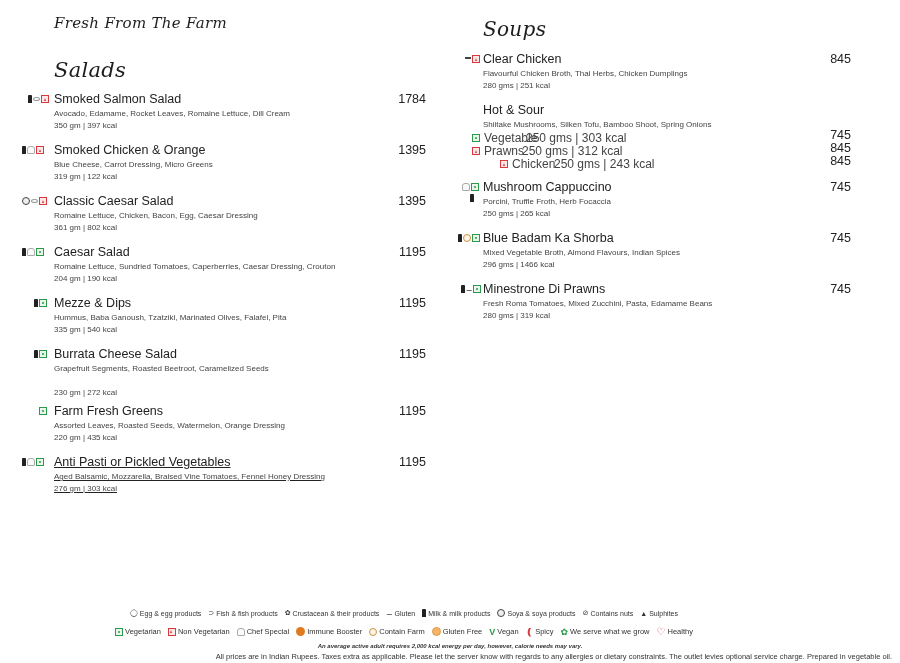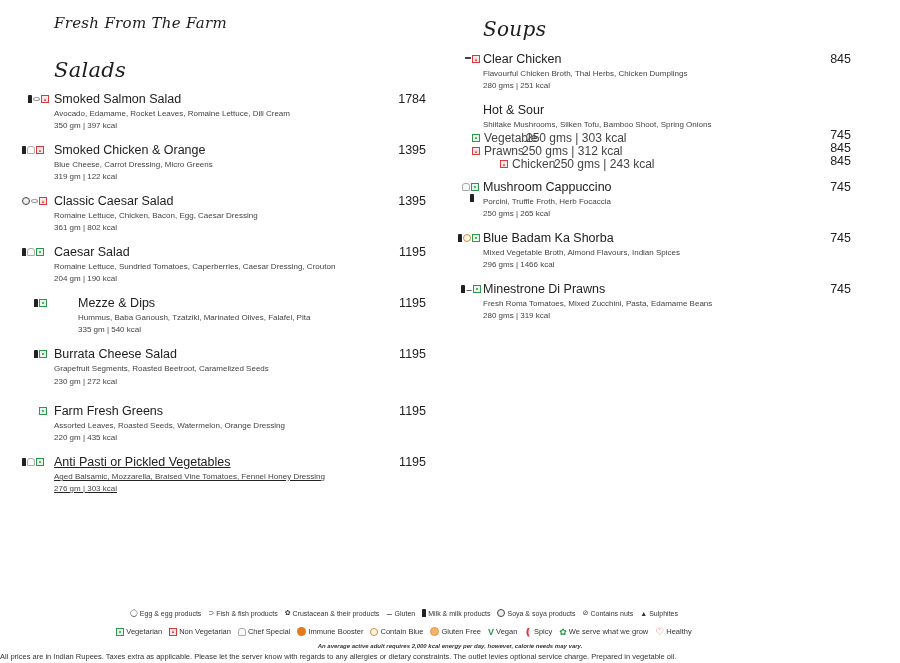--- a/index.html
+++ b/index.html
@@ -46,21 +46,21 @@
   .lg { display: inline-flex; align-items: center; gap: 2px; }
   .lg .sym { display: inline-block; }
   .boost { width: 9px; height: 9px; border-radius: 50%; background: #e07a1e; display: inline-block; }
   .gluten-free { width: 9px; height: 9px; border-radius: 50%; background: #f3b46a; border: 1px solid #e09a3c; display: inline-block; }
   .vegan { color: #2a9a4a; font-weight: bold; font-size: 9px; }
   .spicy { color: #d9383d; font-weight: bold; font-size: 9px; }
   .grow { color: #2a9a4a; font-size: 9px; }
   .healthy { color: #d9383d; font-size: 10px; }
 
   .footnote1 { position: absolute; top: 643px; left: 0; width: 900px; text-align: center; font-size: 6px; font-style: italic; font-weight: bold; color: #333; }
-  .footnote2 { position: absolute; top: 652px; left: 0; width: 892px; text-align: left; font-size: 7.5px; color: #333; }
+  .footnote2 { position: absolute; top: 652px; left: 0; width: 892px; text-align: right; font-size: 7.5px; color: #333; }
 </style>
 </head>
 <body>
 
 <div class="script-title main-title">Fresh From The Farm</div>
 <div class="script-title salads-title">Salads</div>
 <div class="script-title soups-title">Soups</div>
 
 <div>
   <div class="icons" style="left:28px;top:93px;">
@@ -116,37 +116,37 @@
     <div class="meta">204 gm | 190 kcal</div>
   </div>
   <div class="price" style="left:386px;top:245px;">1195</div>
 </div>
 
 <div>
   <div class="icons" style="left:34px;top:297px;">
     <span class="ic milk"></span>
     <span class="ic veg"></span>
   </div>
-  <div class="item" style="left:54px;top:296px;margin-left:24px;">
+  <div class="item" style="left:54px;top:296px;">
     <div class="name">Mezze &amp; Dips</div>
     <div class="desc">Hummus, Baba Ganoush, Tzatziki, Marinated Olives, Falafel, Pita</div>
     <div class="meta">335 gm | 540 kcal</div>
   </div>
   <div class="price" style="left:386px;top:296px;">1195</div>
 </div>
 
 <div>
   <div class="icons" style="left:34px;top:348px;">
     <span class="ic milk"></span>
     <span class="ic veg"></span>
   </div>
   <div class="item" style="left:54px;top:347px;">
     <div class="name">Burrata Cheese Salad</div>
     <div class="desc">Grapefruit Segments, Roasted Beetroot, Caramelized Seeds</div>
-    <div class="meta" style="margin-top:1px;">230 gm | 272 kcal</div>
+    <div class="meta" style="margin-top:12px;">230 gm | 272 kcal</div>
   </div>
   <div class="price" style="left:386px;top:347px;">1195</div>
 </div>
 
 <div>
   <div class="icons" style="left:39px;top:405px;">
     <span class="ic veg"></span>
   </div>
   <div class="item" style="left:54px;top:404px;">
     <div class="name">Farm Fresh Greens</div>
@@ -299,21 +299,21 @@
   <span class="lg">
       <span class="sym ic chef"></span>
       <span>Chef Special</span>
     </span>
   <span class="lg">
       <span class="sym boost"></span>
       <span>Immune Booster</span>
     </span>
   <span class="lg">
       <span class="sym ic nuts"></span>
-      <span>Contain Blue</span>
+      <span>Contain Farm</span>
     </span>
   <span class="lg">
       <span class="sym gluten-free"></span>
       <span>Gluten Free</span>
     </span>
   <span class="lg">
       <span class="sym vegan">V</span>
       <span>Vegan</span>
     </span>
   <span class="lg">

